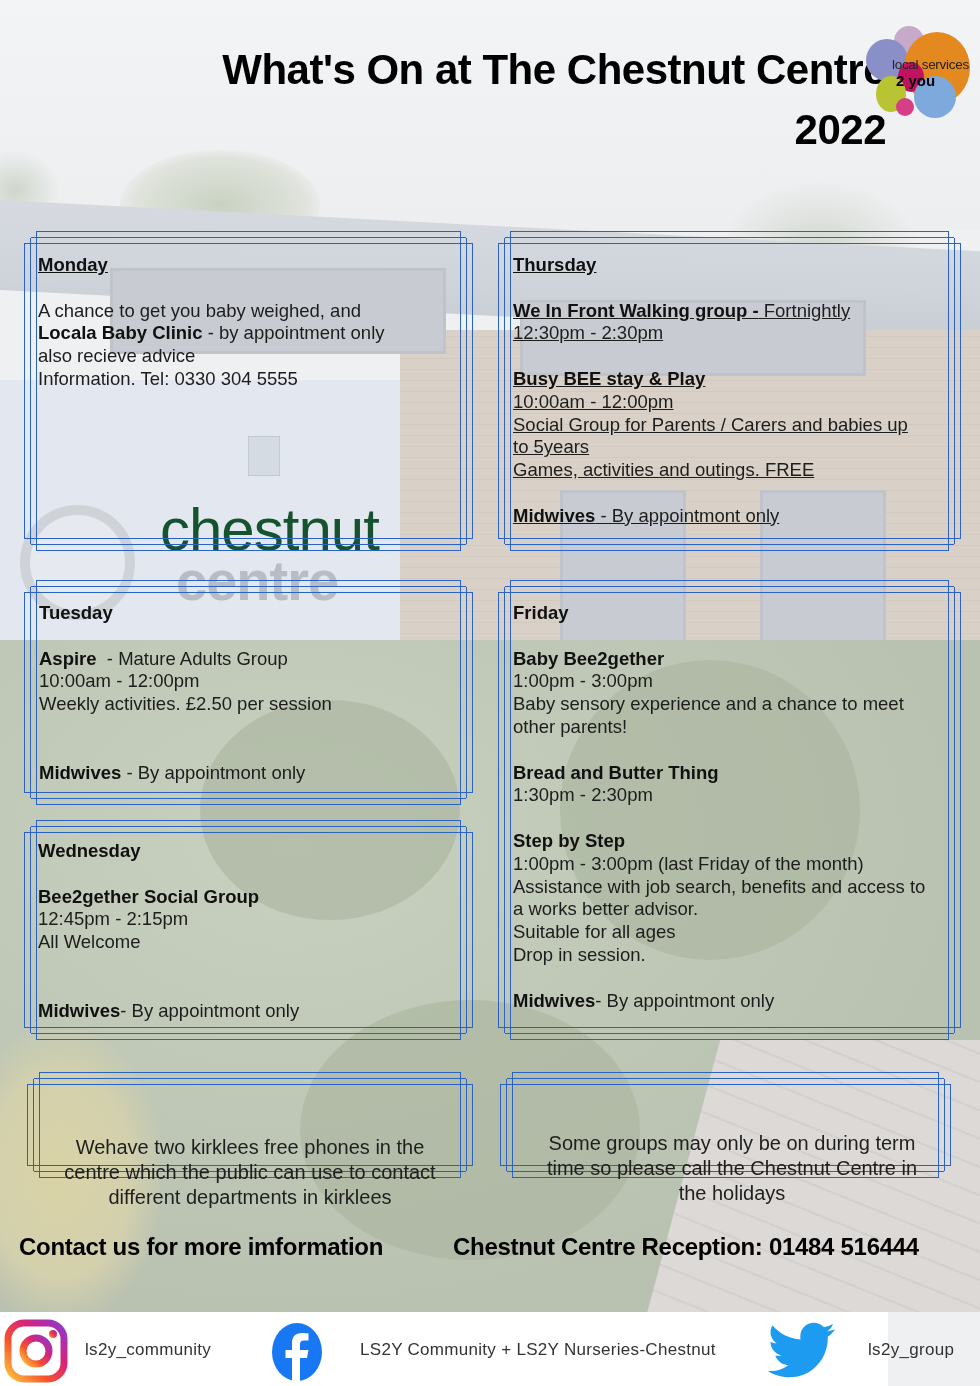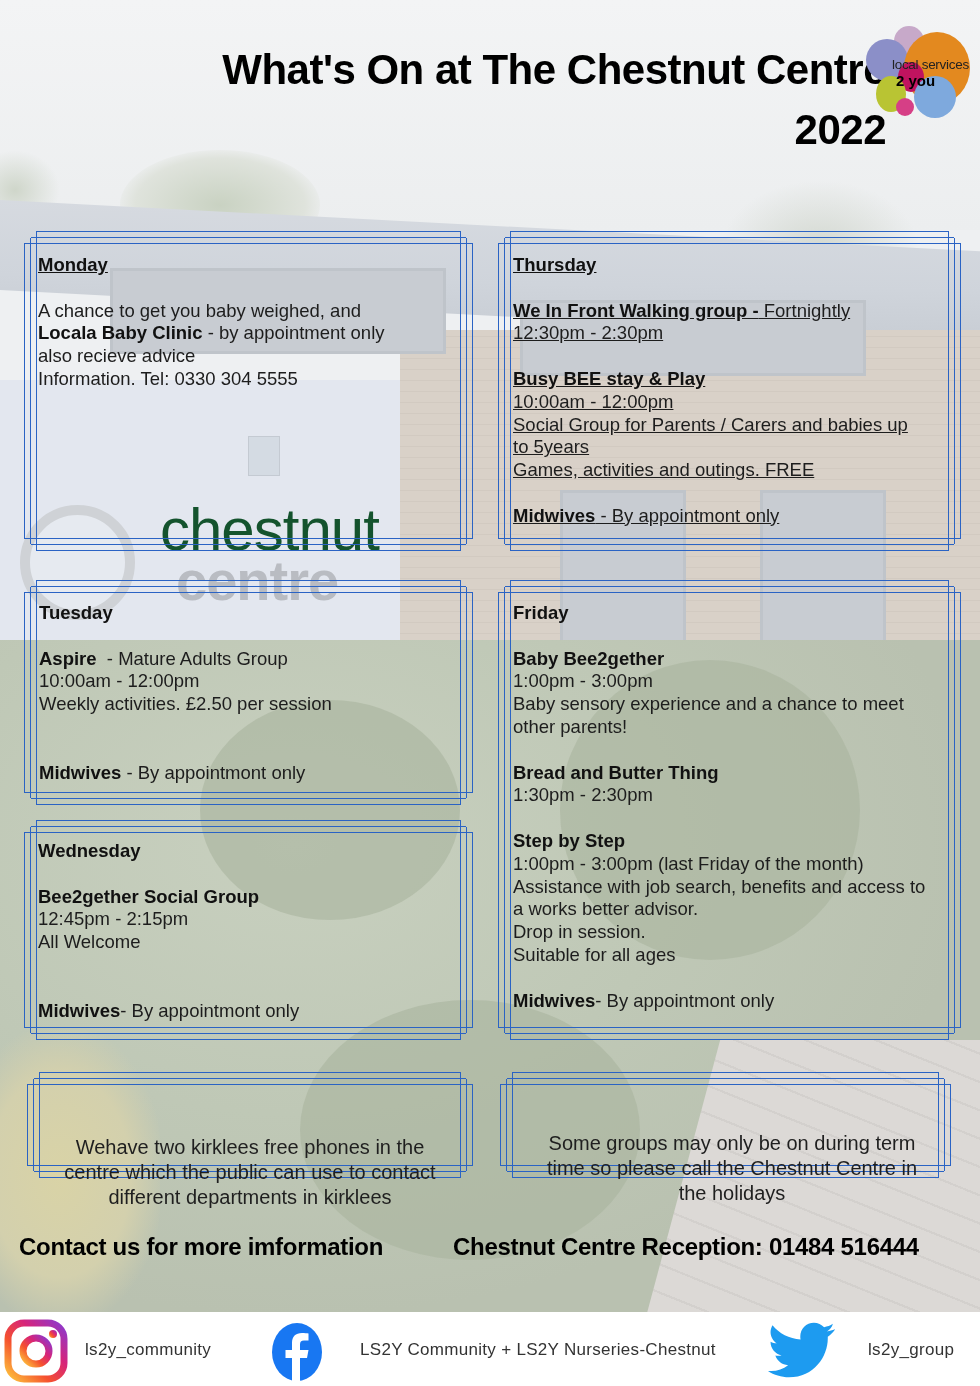--- a/index.html
+++ b/index.html
@@ -58,21 +58,21 @@
   .content .day { font-weight:bold; color:#111; }
   .content .day.u { text-decoration:underline; }
   .content b { font-weight:bold; color:#111; }
   .content .gap { height:22.8px; }
   .content .gap2 { height:45.6px; }
 
   .note { position:absolute; text-align:center; font-size:20px; line-height:25px; color:#1f1f1f;margin-top:44px; }
 
   .contact { position:absolute; top:1233px; font-size:24px; font-weight:bold; color:#000; letter-spacing:-0.3px; white-space:nowrap; }
 
-  .footer { position:absolute; left:0; top:1312px; width:980px; height:74px; background:#fff; }
+  .footer { position:absolute; left:0; top:1312px; width:888px; height:74px; background:#fff; }
   .footer .handle { position:absolute; top:28px; font-size:17px; color:#333; white-space:nowrap; letter-spacing:0.3px; }
 </style>
 </head>
 <body>
 
 <div class="bg">
   <div class="sky"></div>
   <div class="tree2"></div>
   <div class="tree1"></div>
   <div class="tree3"></div>
@@ -194,22 +194,22 @@
   <div>Baby sensory experience and a chance to meet</div>
   <div>other parents!</div>
   <div class="gap"></div>
   <div><b>Bread and Butter Thing</b></div>
   <div>1:30pm - 2:30pm</div>
   <div class="gap"></div>
   <div><b>Step by Step</b></div>
   <div>1:00pm - 3:00pm (last Friday of the month)</div>
   <div style="white-space:nowrap">Assistance with job search, benefits and access to</div>
   <div>a works better advisor.</div>
+  <div>Suitable for all ages</div>
   <div>Drop in session.</div>
-  <div>Suitable for all ages</div>
   <div class="gap"></div>
   <div><b>Midwives</b><span>- By appointmont only</span></div>
 </div>
 
 <div class="box" style="left:27px;top:1072px;width:446px;height:106px;">
   <div class="f1"></div>
     <div class="f2"></div>
   <div class="f1i"></div>
     <div class="f2i"></div>
 </div>

